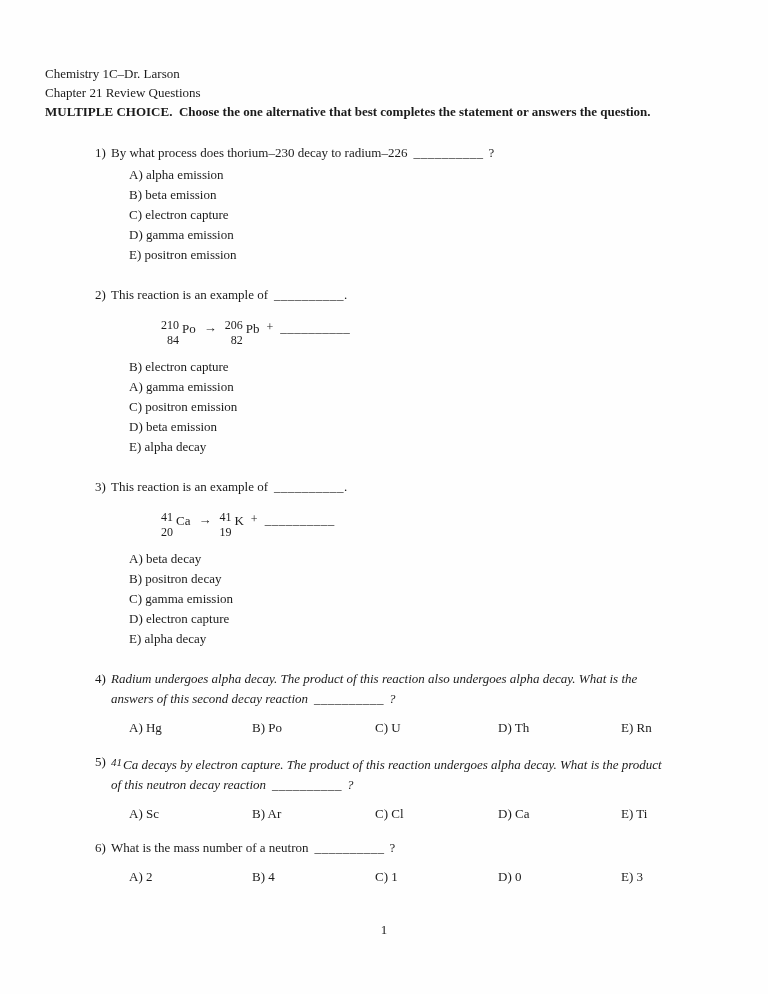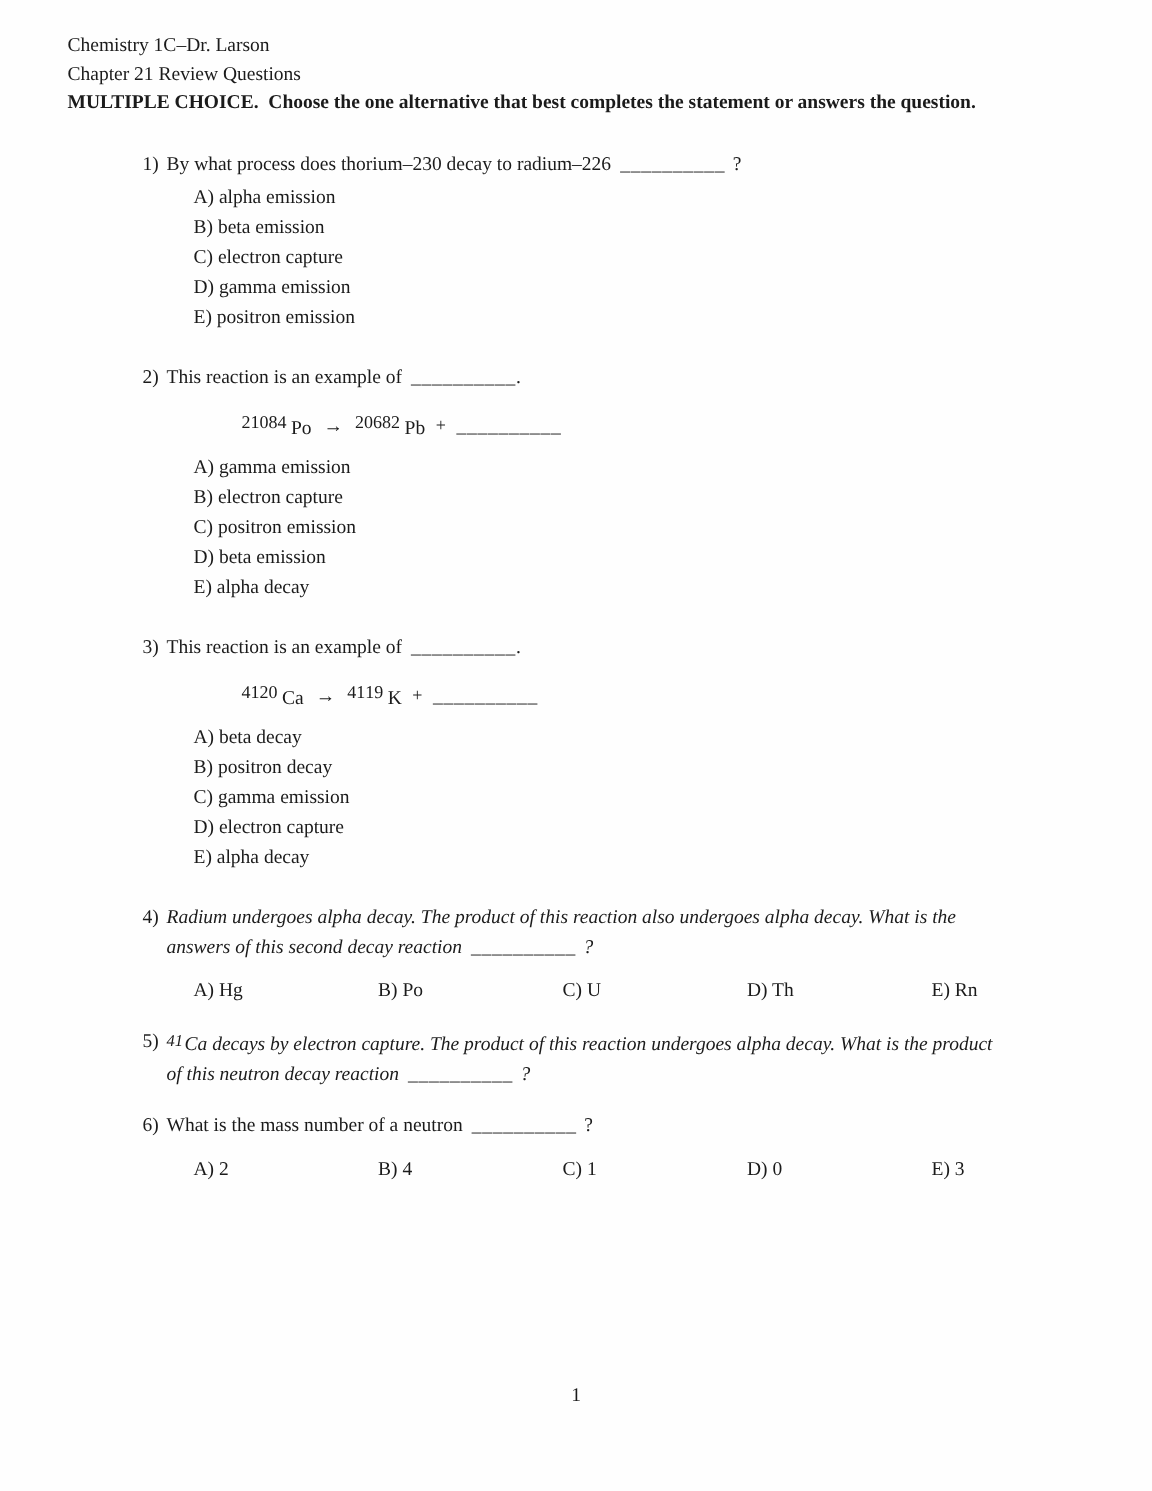--- a/index.html
+++ b/index.html
@@ -5,21 +5,21 @@
   * { box-sizing: border-box; }
   html, body { margin: 0; padding: 0; background: #ffffff; }
   .page {
     width: 768px;
     height: 994px;
     background: #fefefe;
     font-family: "Liberation Serif", "DejaVu Serif", serif;
     font-size: 13px;
     color: #1b1b1b;
     position: relative;
-    padding: 20px 45px 0 45px;
+    padding: 64px 45px 0 45px;
     overflow: hidden;
   }
   .header-line { line-height: 19px; }
   .instructions { font-weight: bold; line-height: 19px; }
 
   .question { margin-left: 50px; margin-top: 20px; }
   .question.first { margin-top: 22px; }
   .question.tight { margin-top: 14px; }
 
   .q-head { display: flex; line-height: 20px; }
@@ -36,21 +36,21 @@
 
   .options-row { display: flex; margin-left: 34px; margin-top: 9px; line-height: 20px; }
   .options-row .opt { width: 123px; flex: none; }
 
   .equation {
     display: flex;
     align-items: flex-start;
     margin: 13px 0 9px 66px;
     line-height: 15px;
   }
-  .ncol { display: flex; flex-direction: row; align-items: flex-end; font-size: 12px; flex: none; }
+  .ncol { display: flex; flex-direction: column; align-items: flex-end; font-size: 12px; flex: none; }
   .sym { padding-top: 3px; margin-left: 3px; }
   .arrow { margin: 0 8px; padding-top: 2px; }
   .plus { margin: 0 7px; padding-top: 2px; font-size: 12px; }
   .eq-blank { padding-top: 2px; letter-spacing: 0.5px; }
 
   sup.iso { font-size: 11px; vertical-align: 3px; margin-right: 1px; }
 
   .page-num {
     position: absolute;
     bottom: 56px;
@@ -100,22 +100,22 @@
       <span class="arrow">→</span>
       <span class="ncol">
         <span>206</span>
         <span>82</span>
       </span>
       <span class="sym">Pb</span>
       <span class="plus">+</span>
       <span class="eq-blank">__________</span>
     </div>
     <div class="options">
+      <div class="opt">B) electron capture</div>
       <div class="opt">A) gamma emission</div>
-      <div class="opt">B) electron capture</div>
       <div class="opt">C) positron emission</div>
       <div class="opt">D) beta emission</div>
       <div class="opt">E) alpha decay</div>
     </div>
   </div>
 
   <div class="question">
     <div class="q-head">
       <span class="q-num">3)</span>
       <span class="q-text"><span>This reaction is an example of</span><span class="blank">__________</span><span class="period">.</span></span>
@@ -162,20 +162,27 @@
   </div>
 
   <div class="question tight">
     <div class="q-head">
       <span class="q-num">5)</span>
       <span class="q-text">
         <span class="q-line"><sup class="iso">41</sup><span>Ca decays by electron capture. The product of this reaction undergoes alpha decay. What is the product</span></span>
         <span class="q-line"><span>of this neutron decay reaction</span><span class="blank">__________</span><span class="q-mark">?</span></span>
       </span>
     </div>
+    <div class="options-row">
+      <span class="opt">A) Sc</span>
+      <span class="opt">B) Ar</span>
+      <span class="opt">C) Cl</span>
+      <span class="opt">D) Ca</span>
+      <span class="opt">E) Ti</span>
+    </div>
   </div>
 
   <div class="question tight">
     <div class="q-head">
       <span class="q-num">6)</span>
       <span class="q-text"><span>What is the mass number of a neutron</span><span class="blank">__________</span><span class="q-mark">?</span></span>
     </div>
     <div class="options-row">
       <span class="opt">A) 2</span>
       <span class="opt">B) 4</span>

